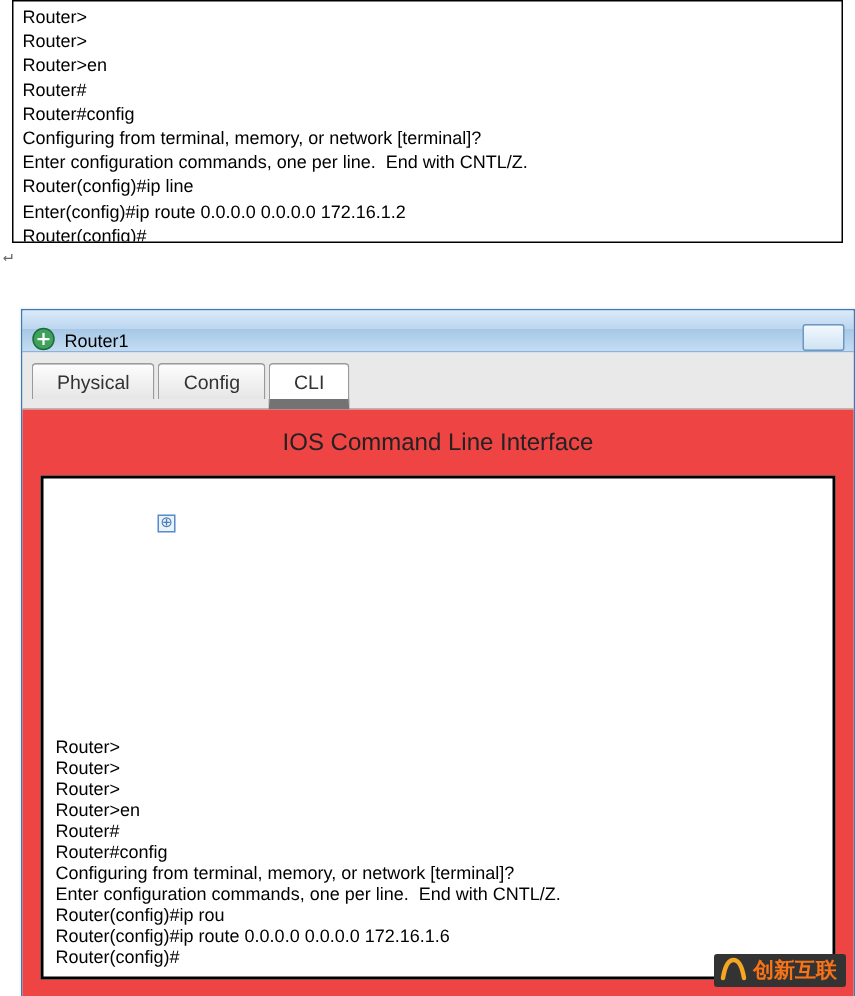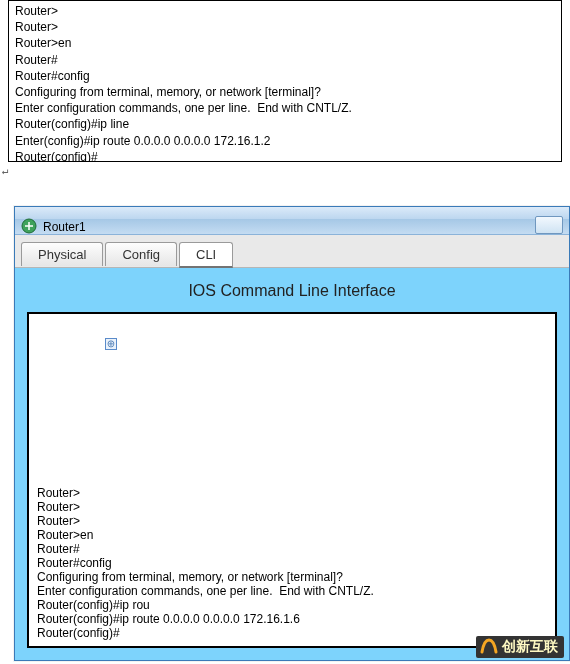--- a/index.html
+++ b/index.html
@@ -80,26 +80,26 @@
     margin-right: 2px;
     border-top-left-radius: 3px;
     border-top-right-radius: 3px;
     position: relative;
     top: 1px;
     color: #333;
     cursor: pointer;
   }
   .tab.active {
     background: #fff;
-    border-bottom: 2px solid #737373;
+    border-bottom: 7px solid #737373;
     top: 1px;
     font-weight: normal;
   }
   .content {
-    background: #7dd3fc;
+    background: #ef4444;
     padding: 8px 12px 12px 12px;
   }
   .cli-title {
     font-family: Verdana, Tahoma, sans-serif;
     font-size: 16px;
     text-align: center;
     margin: 6px 0 12px 0;
     color: #222;
   }
   .cli-box {
@@ -131,21 +131,21 @@
     bottom: 6px;
     right: 8px;
   }
   .watermark {
     position: absolute;
     right: 6px;
     bottom: 6px;
     font-family: Arial, sans-serif;
     font-size: 14px;
     font-weight: bold;
-    color: #fef9c3;
+    color: #f97316;
     background: #333;
     padding: 2px 6px 2px 26px;
     border-radius: 2px;
   }
   .watermark .wm-icon {
     position: absolute;
     left: 4px; top: 2px;
     width: 18px; height: 16px;
   }
 </style>

